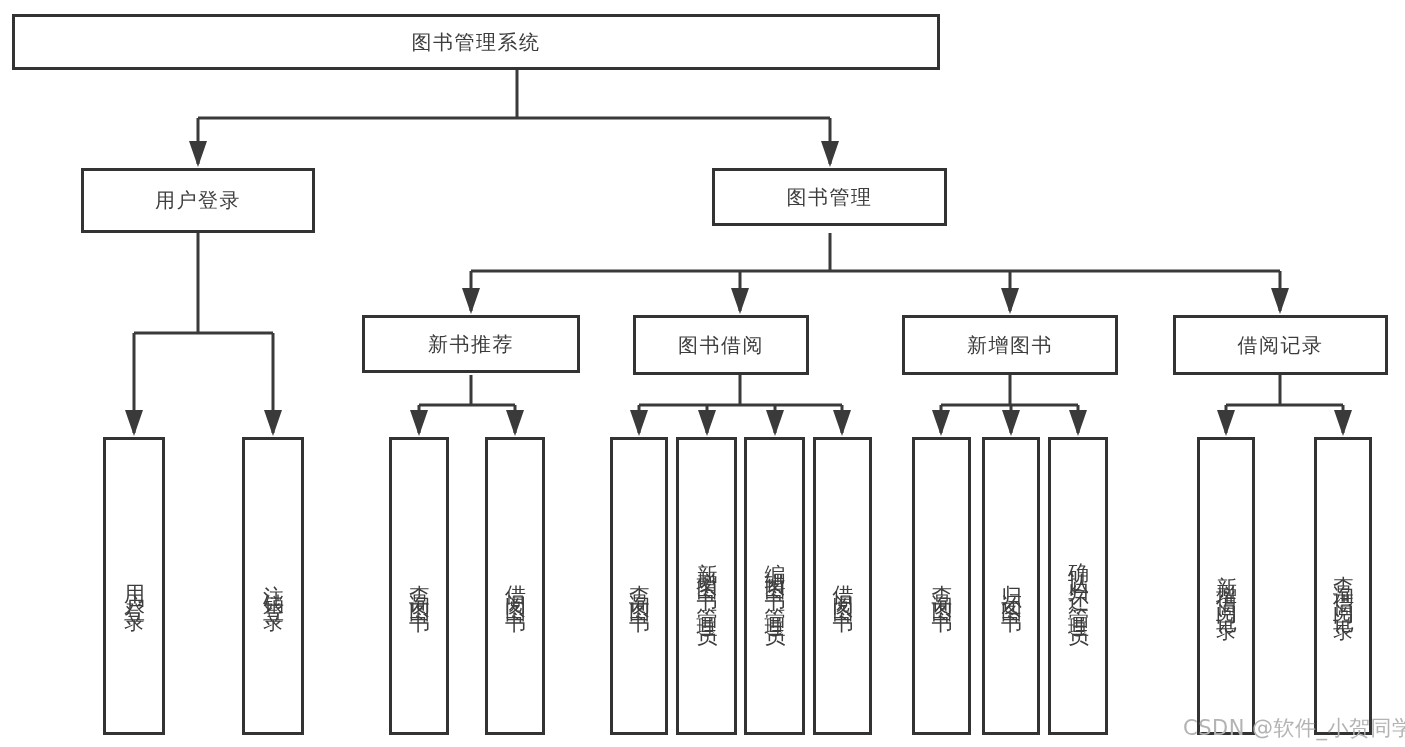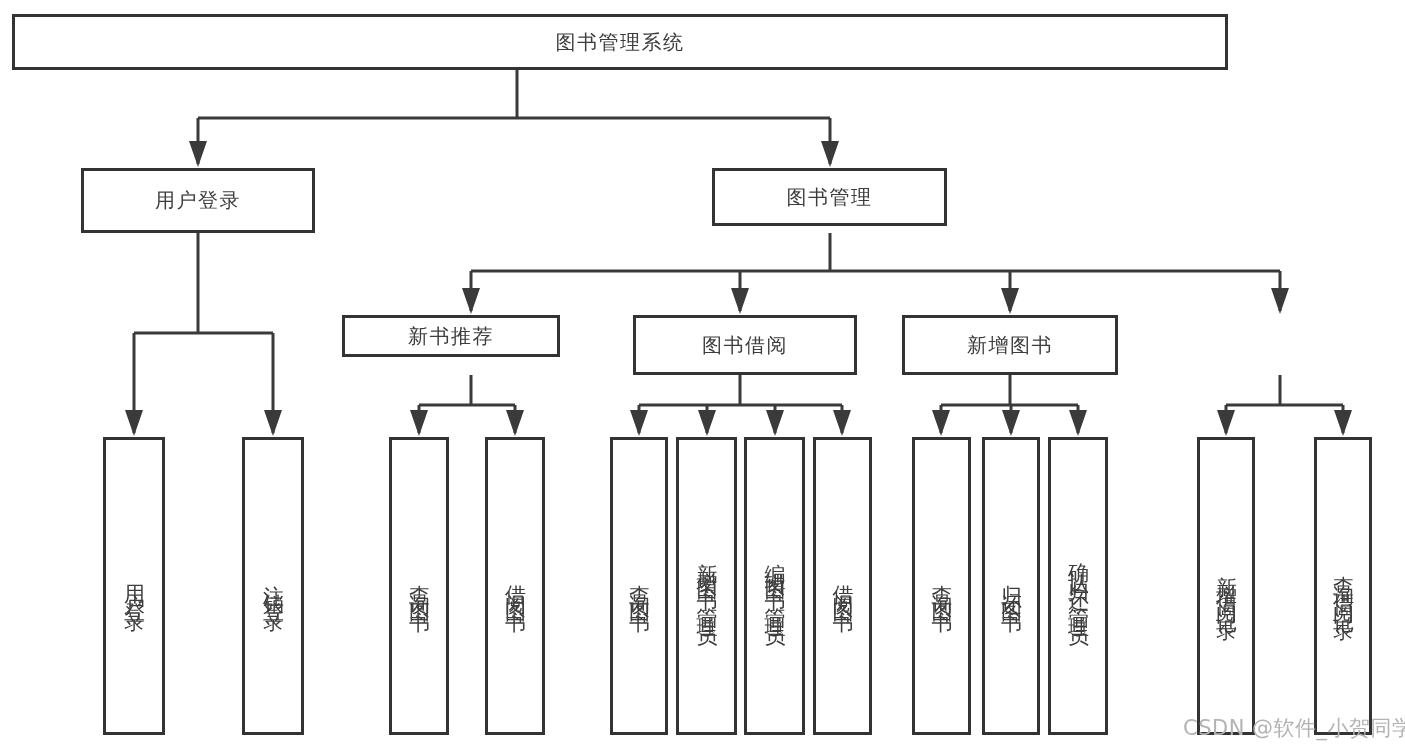--- a/index.html
+++ b/index.html
@@ -70,28 +70,29 @@
       <polygon points="766,410 784,410 775,436"></polygon>
       <polygon points="833,410 851,410 842,436"></polygon>
       <polygon points="932,410 950,410 941,436"></polygon>
       <polygon points="1002,410 1020,410 1011,436"></polygon>
       <polygon points="1069,410 1087,410 1078,436"></polygon>
       <polygon points="1217,410 1235,410 1226,436"></polygon>
       <polygon points="1334,410 1352,410 1343,436"></polygon>
     </g>
   </svg>
 
-  <div class="box h" style="left:12px;top:14px;width:1216px;height:56px">图书管理系统</div>
+  <div class="box h" style="left:12px;top:14px;width:928px;height:56px">图书管理系统</div>
 
   <div class="box h" style="left:81px;top:168px;width:234px;height:65px">用户登录</div>
   <div class="box h" style="left:712px;top:168px;width:235px;height:58px">图书管理</div>
 
-  <div class="box h" style="left:342px;top:315px;width:218px;height:42px">新书推荐</div>
-  <div class="box h" style="left:633px;top:315px;width:224px;height:60px">图书借阅</div>
+  <div class="box h" style="left:362px;top:315px;width:218px;height:58px">新书推荐</div>
+  <div class="box h" style="left:633px;top:315px;width:176px;height:60px">图书借阅</div>
   <div class="box h" style="left:902px;top:315px;width:216px;height:60px">新增图书</div>
+  <div class="box h" style="left:1173px;top:315px;width:215px;height:60px">借阅记录</div>
 
   <div class="box v" style="left:103px;top:437px;width:62px;height:298px">用户登录</div>
   <div class="box v" style="left:242px;top:437px;width:62px;height:298px">注销登录</div>
 
   <div class="box v" style="left:389px;top:437px;width:60px;height:298px">查询图书</div>
   <div class="box v" style="left:485px;top:437px;width:60px;height:298px">借阅图书</div>
 
   <div class="box v" style="left:610px;top:437px;width:58px;height:298px">查询图书</div>
   <div class="box v" style="left:676px;top:437px;width:61px;height:298px">新增图书（管理员）</div>
   <div class="box v" style="left:744px;top:437px;width:61px;height:298px">编辑图书（管理员）</div>

